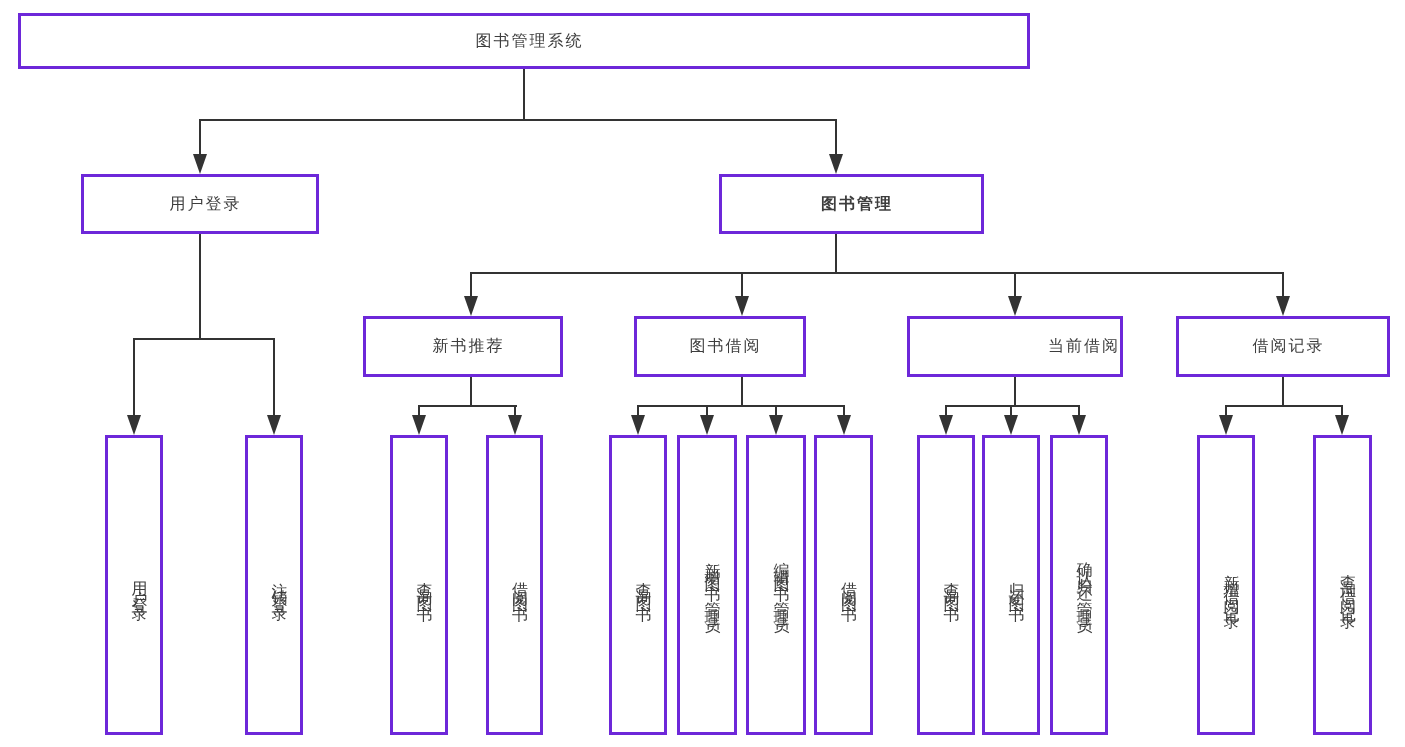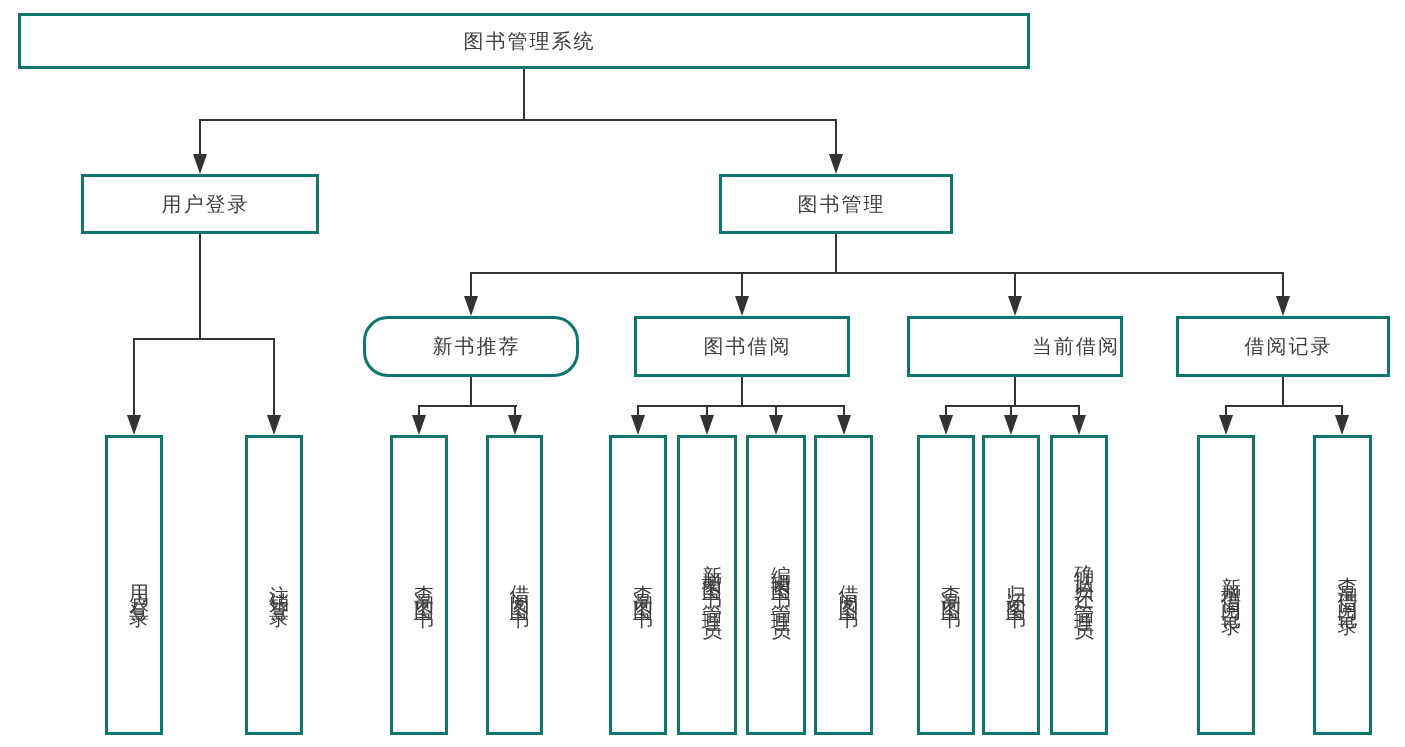--- a/index.html
+++ b/index.html
@@ -1,23 +1,23 @@
 <!DOCTYPE html>
 <html><head>
 <meta charset="utf-8">
 <style>
   html,body{margin:0;padding:0;background:#fff;}
   .canvas{
     position:relative;width:1405px;height:747px;background:#ffffff;
     font-family:"Liberation Sans","DejaVu Sans",sans-serif;overflow:hidden;
   }
   .box{
-    position:absolute;background:#ffffff;border:3px solid #0f766e;box-sizing:border-box;
+    position:absolute;background:#ffffff;border:3px solid #6d28d9;box-sizing:border-box;
     display:flex;align-items:center;justify-content:center;
-    font-size:20px;color:#3d3d3d;z-index:2;padding-left:11px;
+    font-size:16px;color:#3d3d3d;z-index:2;padding-left:11px;
   }
   .hlabel{letter-spacing:2px;white-space:nowrap;}
   .vlabel{
     writing-mode:vertical-rl;text-orientation:mixed;
     letter-spacing:8px;line-height:1;white-space:nowrap;
   }
   .ln{position:absolute;background:#333333;z-index:1;}
   .ar{
     position:absolute;width:0;height:0;z-index:1;
     border-left:7px solid transparent;border-right:7px solid transparent;
@@ -92,28 +92,28 @@
   <div class="ln" style="left:1341px;top:405px;width:2px;height:12px;"></div>
   <div class="ar" style="left:1335px;top:415px;"></div>
 
   <div class="box" style="left:18px;top:13px;width:1012px;height:56px;">
     <span class="hlabel">图书管理系统</span>
   </div>
 
   <div class="box" style="left:81px;top:174px;width:238px;height:60px;">
     <span class="hlabel">用户登录</span>
   </div>
-  <div class="box" style="left:719px;top:174px;width:234px;height:60px;">
+  <div class="box" style="left:719px;top:174px;width:265px;height:60px;font-weight:bold;">
     <span class="hlabel">图书管理</span>
   </div>
 
-  <div class="box" style="left:363px;top:316px;width:216px;height:61px;border-radius:25px;">
+  <div class="box" style="left:363px;top:316px;width:200px;height:61px;">
     <span class="hlabel">新书推荐</span>
   </div>
-  <div class="box" style="left:634px;top:316px;width:216px;height:61px;">
+  <div class="box" style="left:634px;top:316px;width:172px;height:61px;">
     <span class="hlabel">图书借阅</span>
   </div>
   <div class="box" style="left:907px;top:316px;width:216px;height:61px;justify-content:flex-end;">
     <span class="hlabel">当前借阅</span>
   </div>
   <div class="box" style="left:1176px;top:316px;width:214px;height:61px;">
     <span class="hlabel">借阅记录</span>
   </div>
 
   <div class="box" style="left:105px;top:435px;width:58px;height:300px;">

